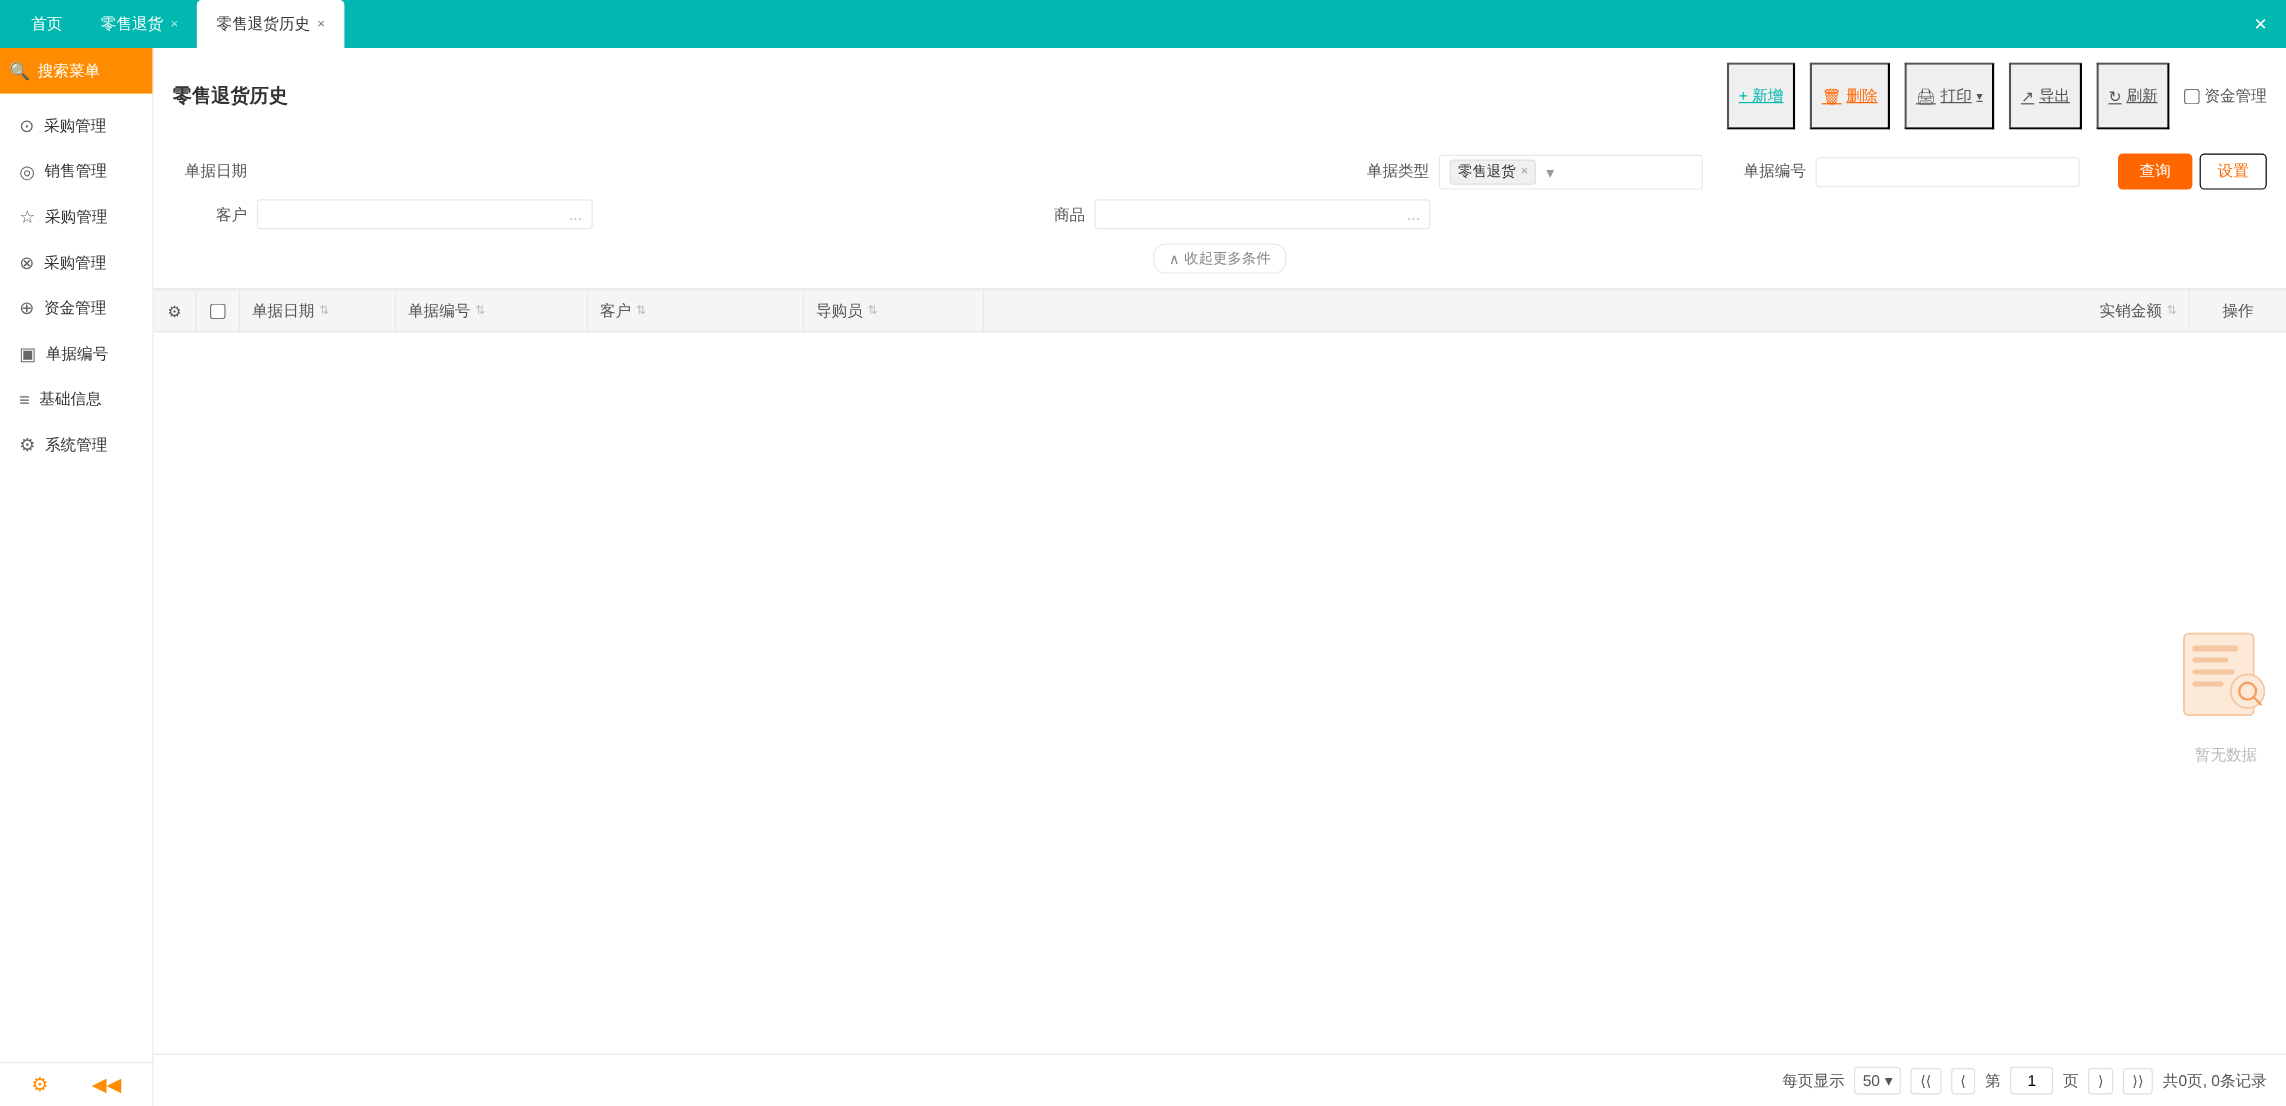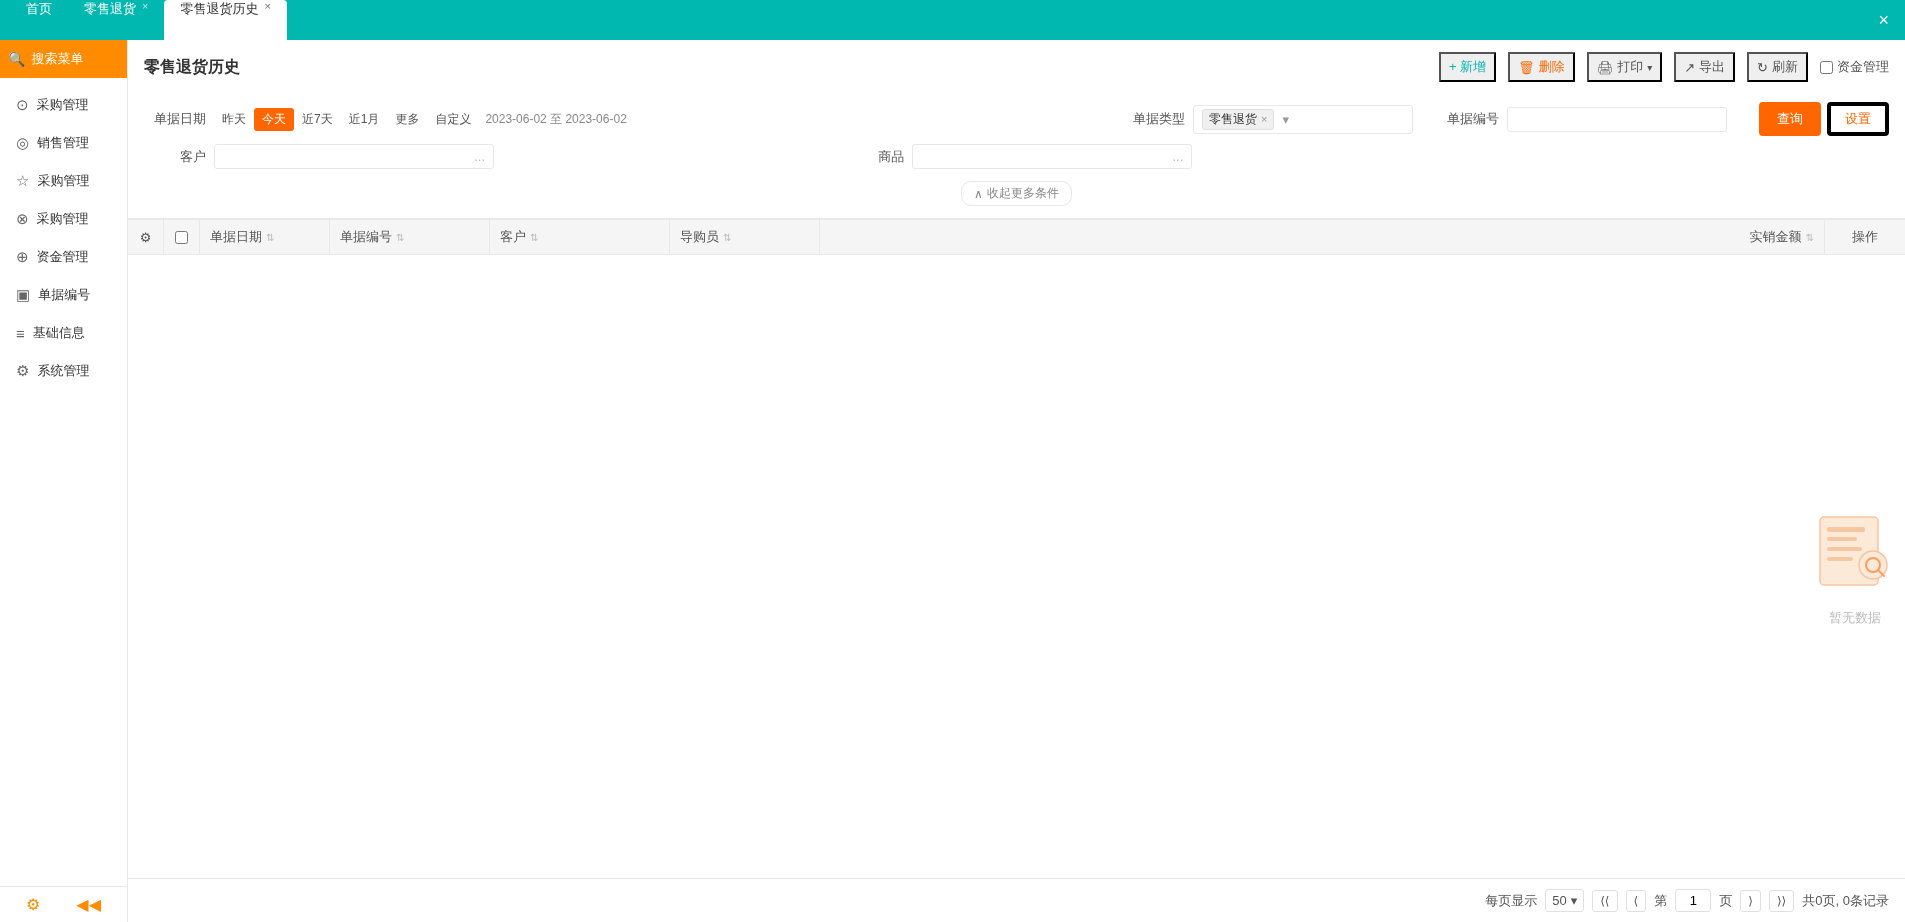--- a/index.html
+++ b/index.html
@@ -18,21 +18,21 @@
     .top-bar-tabs {
       display: flex;
       align-items: center;
       height: 100%;
       flex: 1;
     }
     .top-tab {
       height: 100%;
       padding: 0 16px;
       display: flex;
-      align-items: flex-start;
+      align-items: center;
       color: #fff;
       font-size: 13px;
       cursor: pointer;
       position: relative;
       white-space: nowrap;
     }
     .top-tab.active {
       background: #fff;
       color: #333;
       border-radius: 4px 4px 0 0;
@@ -142,38 +142,39 @@
       align-items: center;
       gap: 12px;
     }
     .toolbar-btn {
       display: flex;
       align-items: center;
       gap: 4px;
       color: #555;
       font-size: 13px;
       cursor: pointer;
-      padding: 4px 8px;
+      padding: 17px 8px;
       border-radius: 1px;
+      text-decoration: underline;
     }
     .toolbar-btn.new-btn { color: #00b8b0; }
     .toolbar-btn.delete-btn { color: #ff6600; }
     .btn-query {
       background: #ff6600;
       color: #fff;
       border: none;
       padding: 6px 18px;
       border-radius: 4px;
       cursor: pointer;
       font-size: 13px;
     }
     .btn-setting {
       background: #fff;
       color: #ff6600;
-      border: 4px solid #000000;
+      border: 1px solid #000000;
       padding: 4px 14px;
       border-radius: 4px;
       cursor: pointer;
       font-size: 13px;
     }
     .show-detail-checkbox {
       display: flex;
       align-items: center;
       gap: 4px;
       font-size: 13px;
@@ -492,29 +493,20 @@
           <label class="show-detail-checkbox">
             <input type="checkbox" style="">
             <span>资金管理</span>
           </label>
         </div>
       </div>
 
       <div class="filter-area">
         <div class="filter-row">
           <span class="filter-label">单据日期</span>
-          <div class="date-filter">
-            <span class="date-btn">昨天</span>
-            <span class="date-btn active">今天</span>
-            <span class="date-btn">近7天</span>
-            <span class="date-btn">近1月</span>
-            <span class="date-btn">更多</span>
-            <span class="date-btn">自定义</span>
-            <span class="date-range">2023-06-02 至 2023-06-02</span>
-          </div>
           <span style="flex:1"></span>
           <span class="filter-label">单据类型</span>
           <div class="filter-select" style="min-width:220px;">
             <span class="filter-select-tag">
               <span>零售退货</span>
               <span class="tag-close">×</span>
             </span>
             <span class="chevron" style="margin-left:8px;">▾</span>
           </div>
           <span style="width:24px;"></span>

